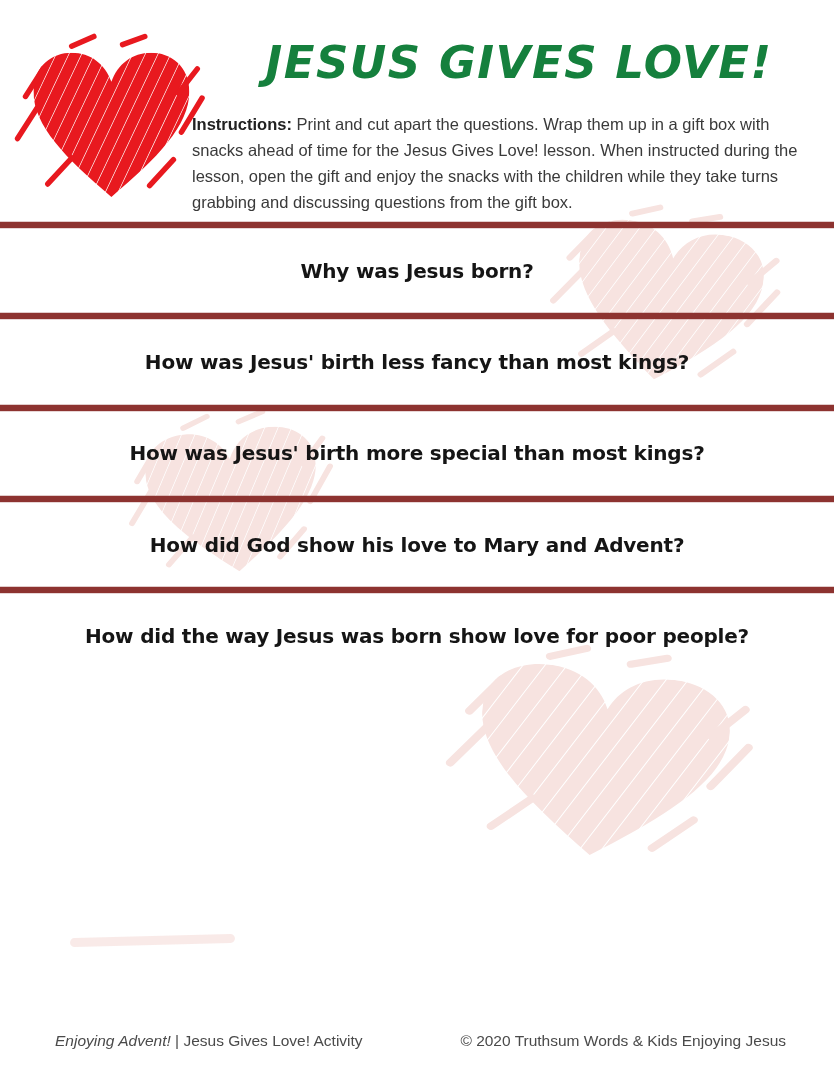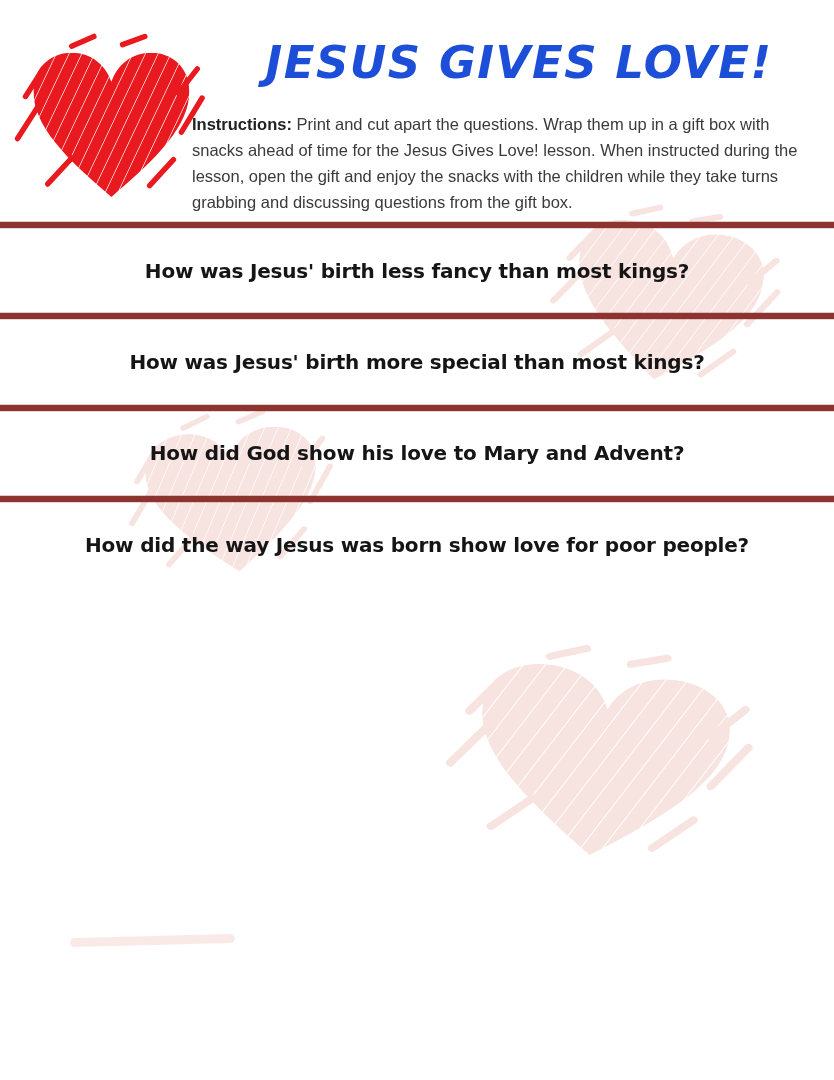--- a/index.html
+++ b/index.html
@@ -25,21 +25,21 @@
     transform: rotate(-1.5deg); z-index: 0;
   }
 
   
   .title {
     position: absolute; left: 212px; right: 8px; top: 36px;
     text-align: center; z-index: 3;
     font-family: "DejaVu Sans", sans-serif;
     font-weight: bold; font-style: italic;
     font-size: 45px; letter-spacing: 1.5px;
-    color: #1d4ed8; white-space: nowrap;
+    color: #15803d; white-space: nowrap;
   }
   .instructions {
     position: absolute; left: 192px; top: 111px; width: 610px; z-index: 3;
     font-size: 16.5px; line-height: 26px; color: var(--body_text);
     text-align: left;
   }
   .instructions .bold-label { font-weight: bold; color: #222222; }
 
   
   .question-list {
@@ -242,20 +242,26 @@
         </g>
       </svg>
     </div>
   <div class="title">JESUS GIVES LOVE!</div>
   <div class="instructions"><span class="bold-label">Instructions:</span><span> Print and cut apart the questions. Wrap them up in a gift box with snacks ahead of time for the Jesus Gives Love! lesson. When instructed during the lesson, open the gift and enjoy the snacks with the children while they take turns grabbing and discussing  questions from the gift box.</span></div>
 
   <div class="question-list" id="question-list">
       <div class="qrow">
         <div class="divider"></div>
         <div class="qcell">
+          <span class="qtext">Why was Jesus born?</span>
+        </div>
+      </div>
+      <div class="qrow">
+        <div class="divider"></div>
+        <div class="qcell">
           <span class="qtext">How was Jesus' birth less fancy than most kings?</span>
         </div>
       </div>
       <div class="qrow">
         <div class="divider"></div>
         <div class="qcell">
           <span class="qtext">How was Jesus' birth more special than most kings?</span>
         </div>
       </div>
       <div class="qrow">
@@ -265,14 +271,18 @@
         </div>
       </div>
       <div class="qrow">
         <div class="divider"></div>
         <div class="qcell">
           <span class="qtext">How did the way Jesus was born show love for poor people?</span>
         </div>
       </div>
     </div>
 
+  <div class="footer">
+    <div><span class="italic">Enjoying Advent!</span><span> | Jesus Gives Love! Activity</span></div>
+    <div>© 2020 Truthsum Words &amp; Kids Enjoying Jesus</div>
+  </div>
 
 </div>
 
 </body></html>

